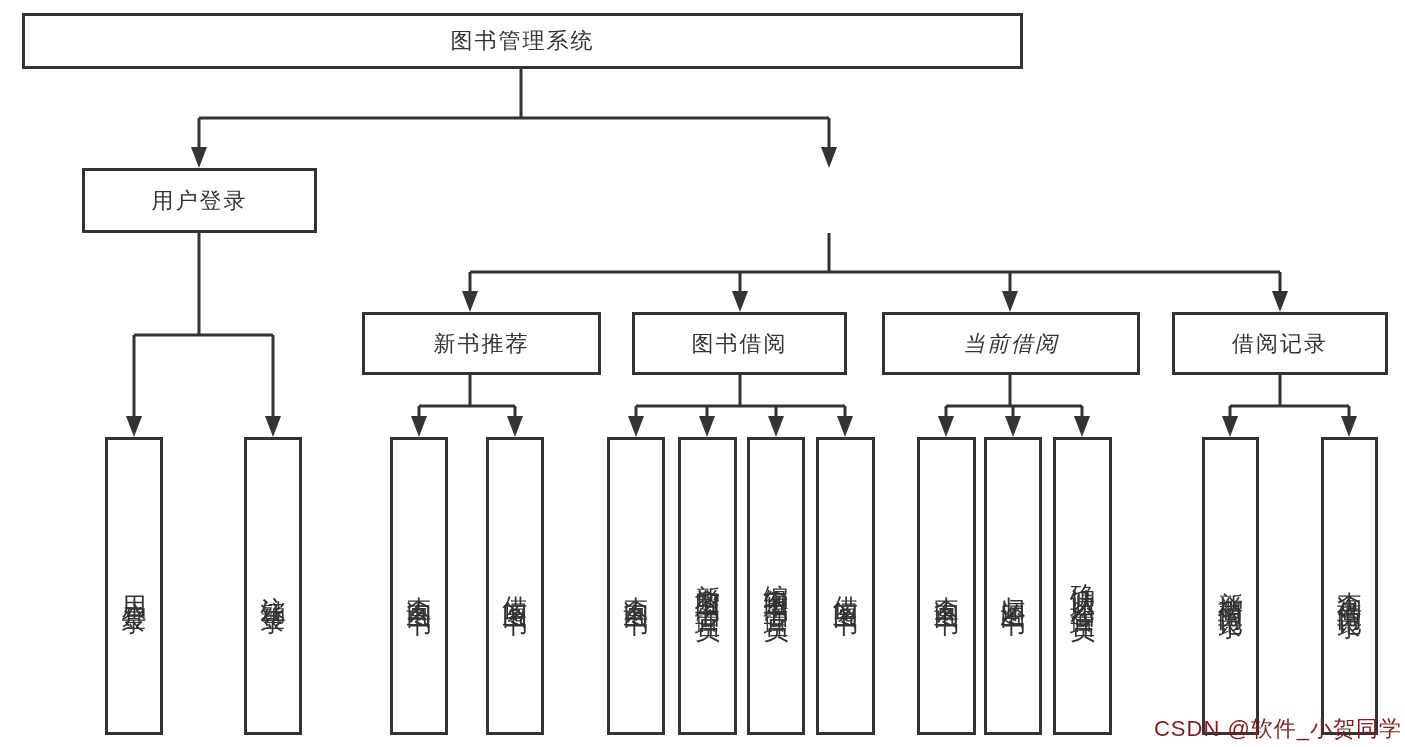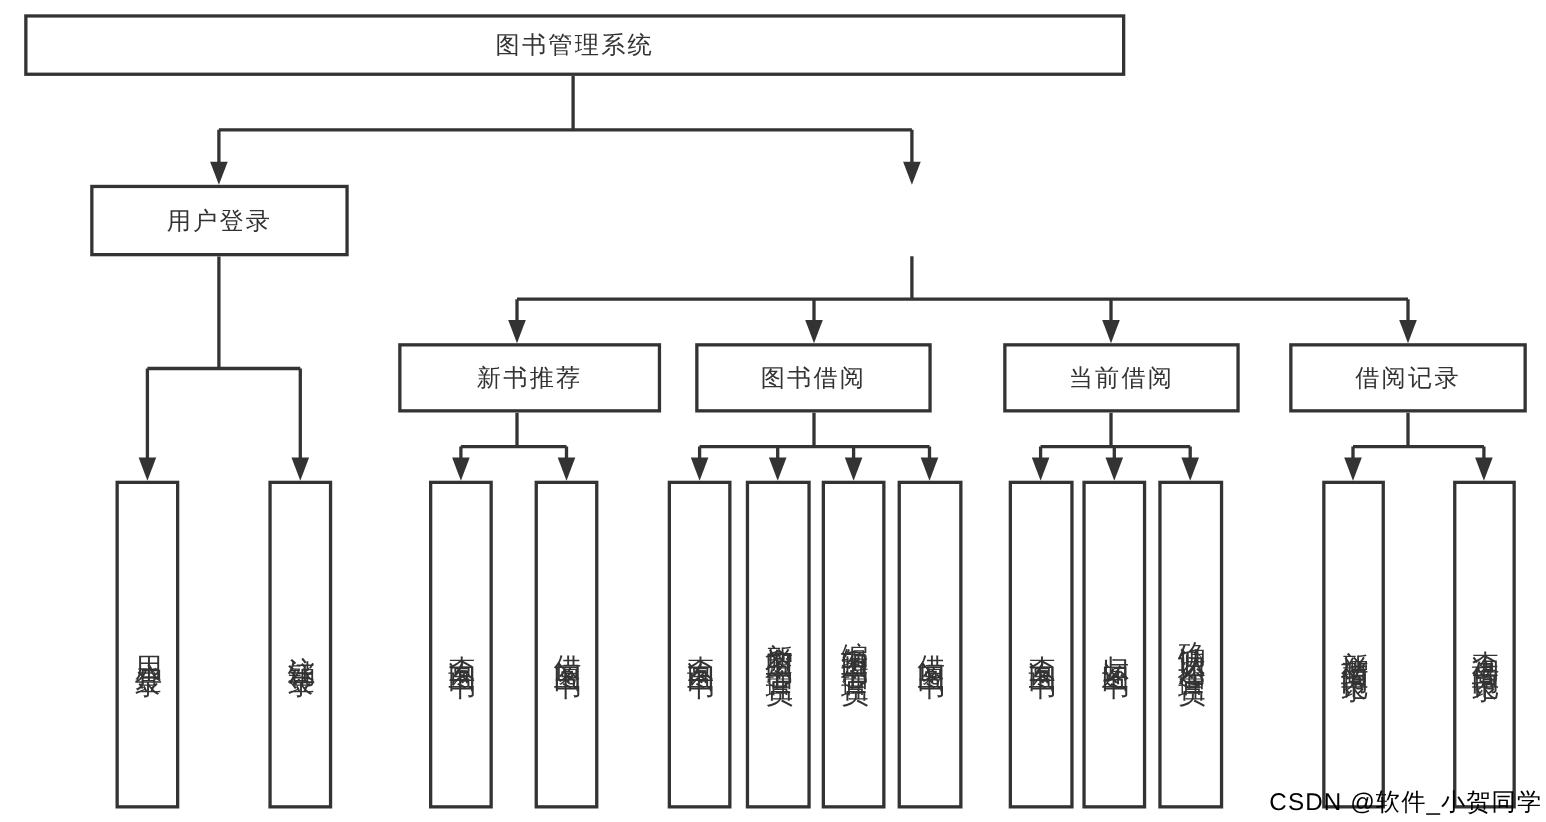--- a/index.html
+++ b/index.html
@@ -50,21 +50,21 @@
     letter-spacing: 5px;
     line-height: 1;
     color: #333333;
   }
   .watermark {
     position: absolute;
     right: 3px;
     bottom: 3px;
     font-size: 22px;
     letter-spacing: 1px;
-    color: #000000;
+    color: #7f1d1d;
     white-space: nowrap;
     z-index: 5;
   }
 </style>
 </head>
 <body>
 
 <div class="canvas">
 
   <svg class="connectors" width="1405" height="747" viewBox="0 0 1405 747" xmlns="http://www.w3.org/2000/svg">
@@ -106,21 +106,21 @@
       <polygon points="1341,416 1357,416 1349,437"></polygon>
     </g>
   </svg>
 
   <div class="node" style="left:22px; top:13px; width:1001px; height:56px;">图书管理系统</div>
 
   <div class="node" style="left:82px; top:168px; width:235px; height:65px;">用户登录</div>
 
   <div class="node" style="left:362px; top:312px; width:239px; height:63px;">新书推荐</div>
   <div class="node" style="left:632px; top:312px; width:215px; height:63px;">图书借阅</div>
-  <div class="node" style="left:912px; top:312px; width:215px; height:63px;">当前借阅</div>
+  <div class="node" style="left:882px; top:312px; width:258px; height:63px;font-style:italic;">当前借阅</div>
   <div class="node" style="left:1172px; top:312px; width:216px; height:63px;text-align:right;">借阅记录</div>
 
   <div class="leaf" style="left:105px; top:437px; width:58px; height:298px;">用户登录</div>
   <div class="leaf" style="left:244px; top:437px; width:58px; height:298px;">注销登录</div>
 
   <div class="leaf" style="left:390px; top:437px; width:58px; height:298px;">查询图书</div>
   <div class="leaf" style="left:486px; top:437px; width:58px; height:298px;">借阅图书</div>
 
   <div class="leaf" style="left:607px; top:437px; width:58px; height:298px;">查询图书</div>
   <div class="leaf" style="left:678px; top:437px; width:59px; height:298px;">新增图书（管理员）</div>

